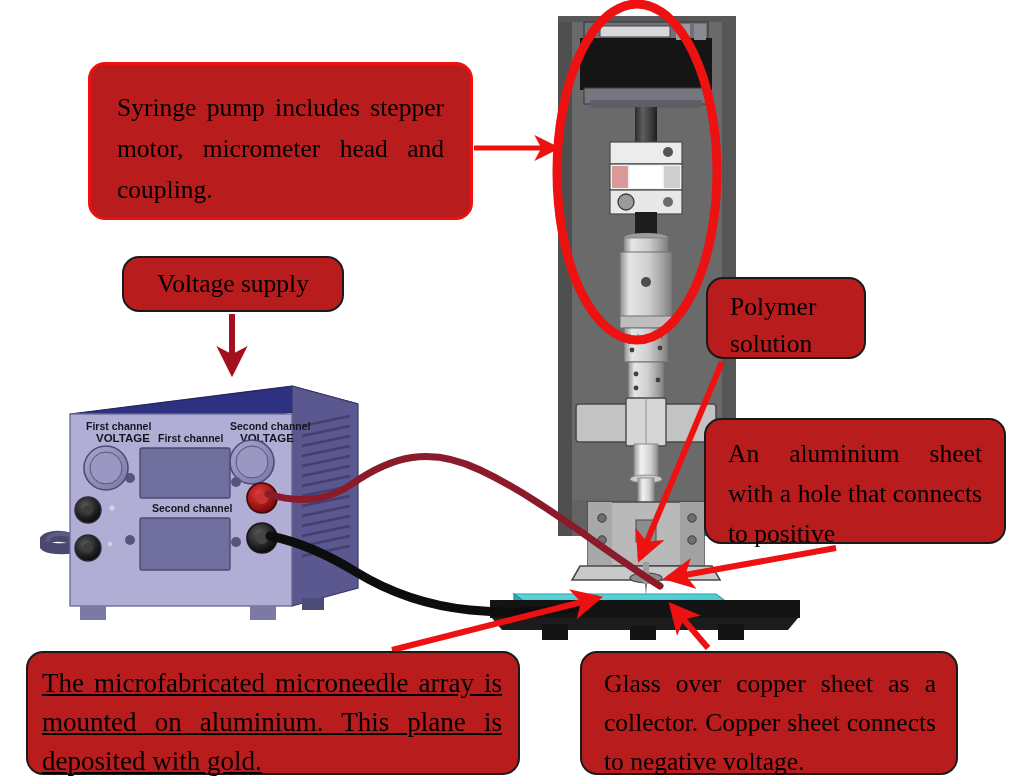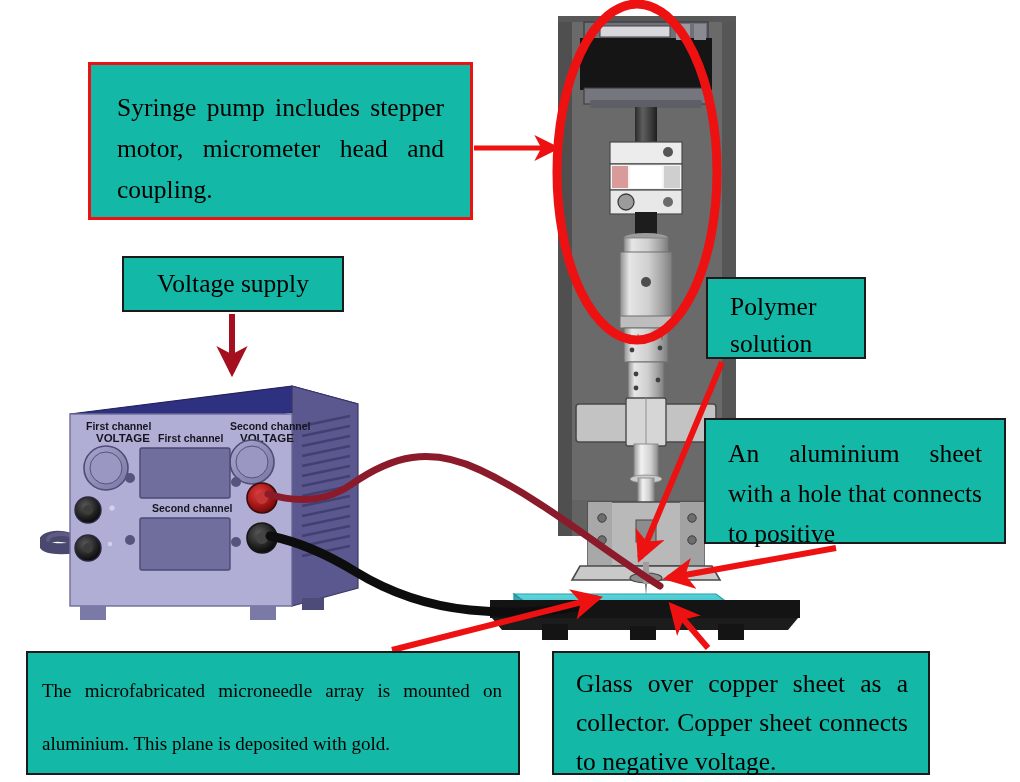--- a/index.html
+++ b/index.html
@@ -16,24 +16,25 @@
   }
   #stage {
     position: absolute;
     inset: 0;
     width: 1020px;
     height: 782px;
   }
   
   .callout {
     position: absolute;
-    background: #14b8a6;
+    background: #b91c1c;
     box-sizing: border-box;
     color: #000000;
     z-index: 40;
+    border-radius: 17px;
   }
   .callout .txt {
     display: block;
     color: #000;
   }
   .box-red {
     border: 3px solid #ee1111;
   }
   .box-black {
     border: 2px solid #1a1a1a;
@@ -75,27 +76,28 @@
     font-size: 25.5px;
     line-height: 40px;
     text-align: justify;
     text-align-last: left;
   }
   #callout-needle {
     left: 26px; top: 651px; width: 494px; height: 124px;
     padding: 11px 16px 0 14px;
   }
   #callout-needle .txt {
-    font-size: 19px;
-    line-height: 53px;
+    font-size: 27px;
+    line-height: 39px;
     text-align: justify;
     text-align-last: left;
+    text-decoration: underline;
   }
   #callout-glass {
-    left: 552px; top: 651px; width: 378px; height: 124px;
+    left: 580px; top: 651px; width: 378px; height: 124px;
     padding: 11px 20px 16px 22px;
   }
   #callout-glass .txt {
     font-size: 25.5px;
     line-height: 39px;
     text-align: justify;
     text-align-last: left;
   }
   
   #psu {

